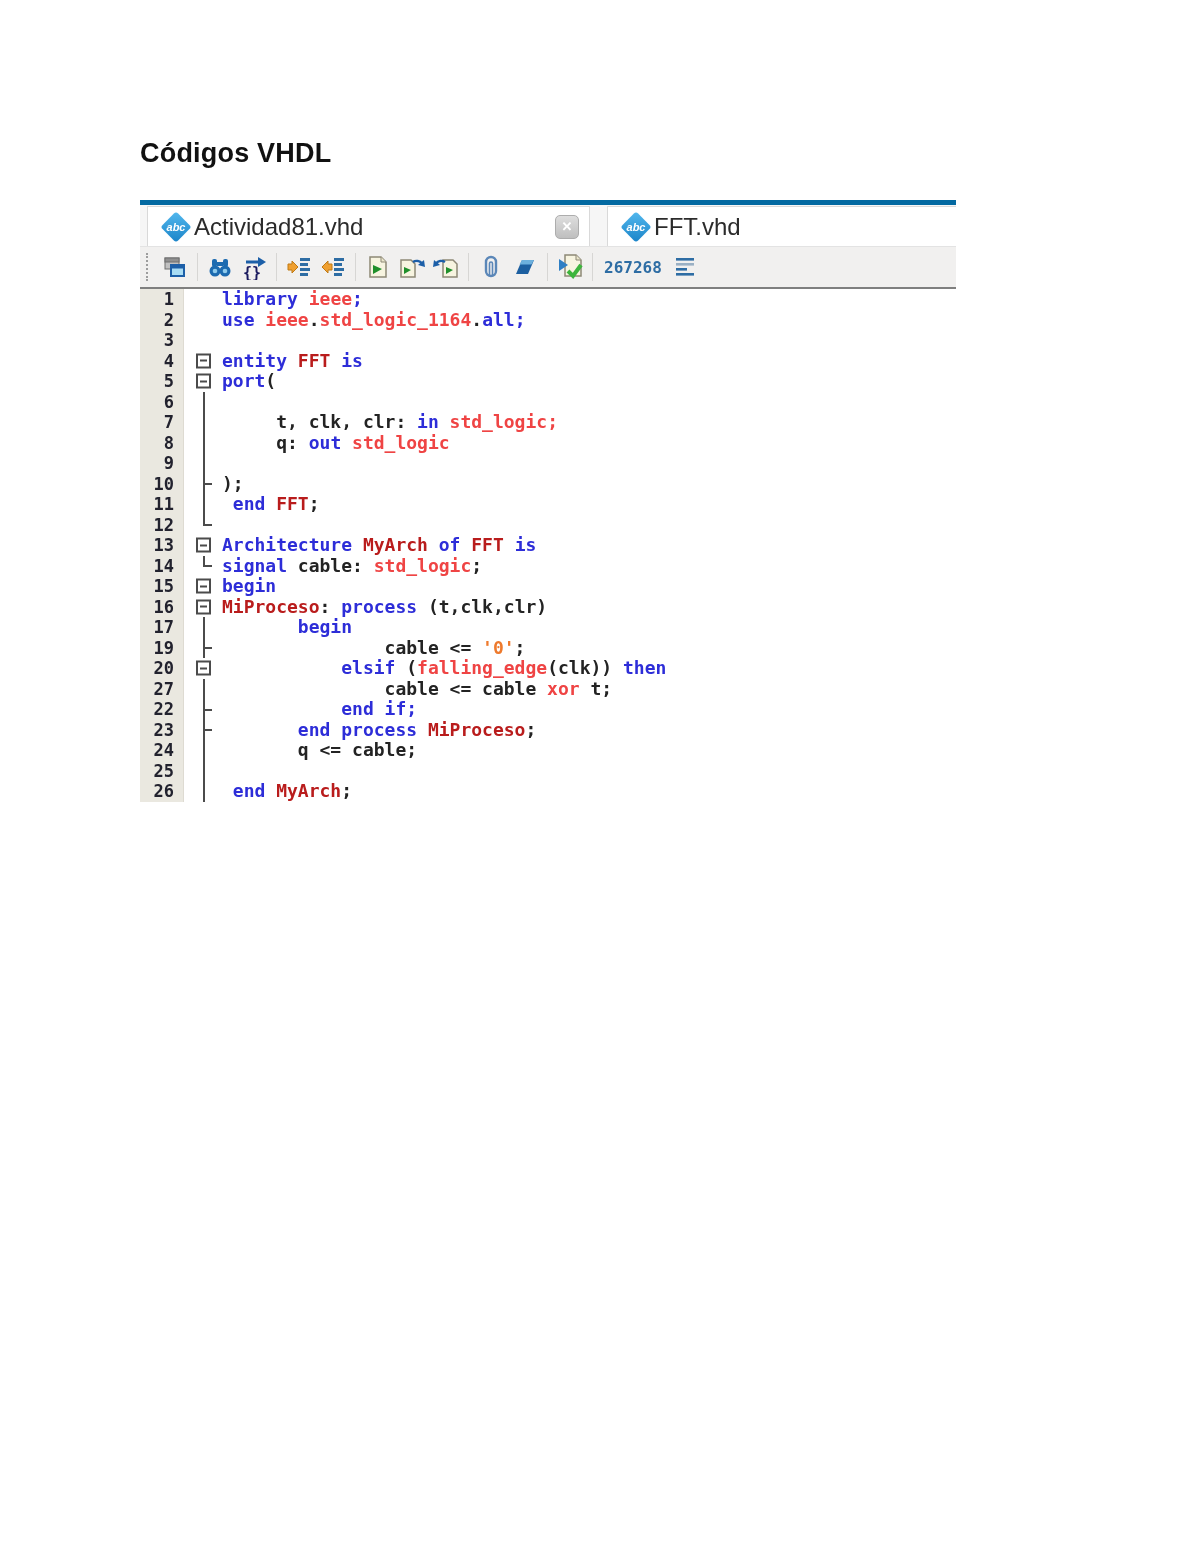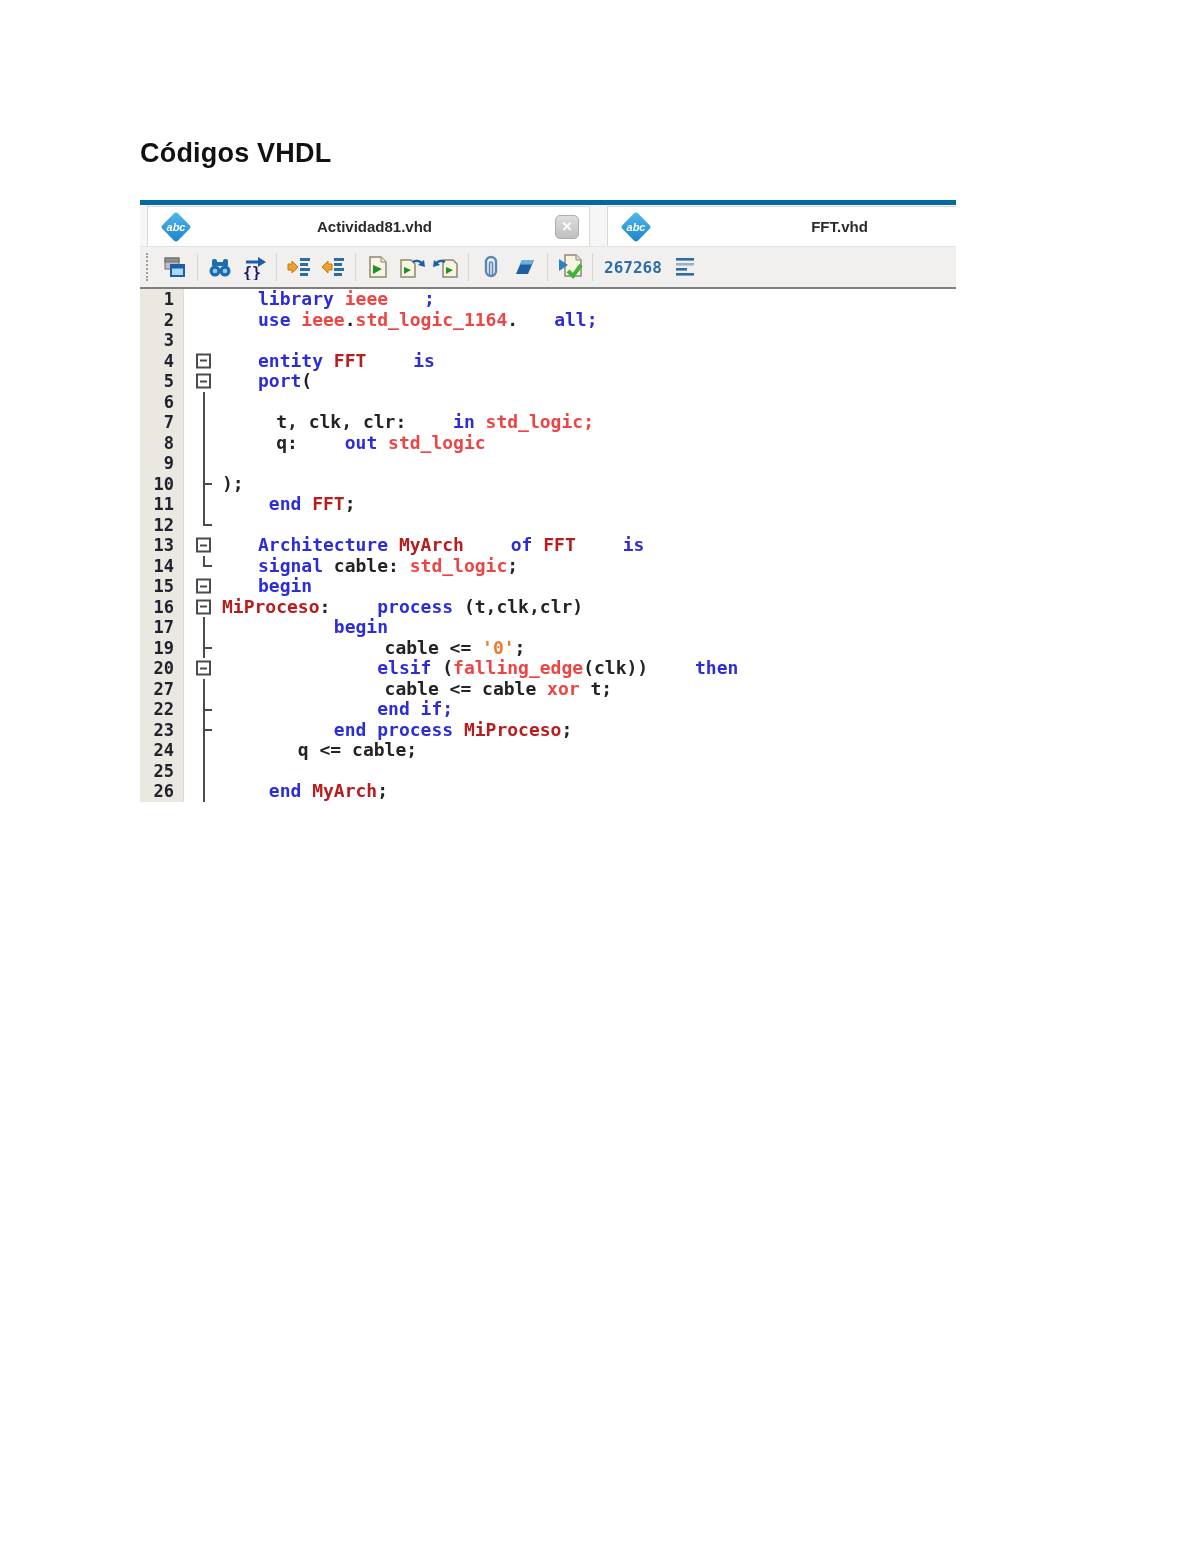--- a/index.html
+++ b/index.html
@@ -19,21 +19,21 @@
   .tabbar {
     height:46px; background:#f6f6f6; border-top:5px solid #0369a1;
     display:flex; align-items:flex-end; padding-left:7px;
   }
   .tab {
     height:40px; background:#ffffff; border:1px solid #d9d9d9; border-bottom:none;
     display:flex; align-items:center; padding:0 10px; cursor:default;
   }
   .tab.tab-1 { width:443px; }
   .tab.tab-2 { width:453px; margin-left:17px; }
-  .tab-label { flex:1; text-align:center; font-size:15px; color:#2b2b2b;font-weight:bold; }
+  .tab-label { flex:1; text-align:left; font-size:24px; color:#2b2b2b; }
   .diamond-wrap { width:36px; height:36px; position:relative; flex:0 0 36px; }
   .diamond {
     position:absolute; left:7px; top:7px; width:22px; height:22px; border-radius:3px;
     background:linear-gradient(135deg,#52b8ee 0%,#1b84c8 100%);
     transform:rotate(45deg);
   }
   .diamond-text {
     position:absolute; left:0; top:0; width:36px; height:36px;
     display:flex; align-items:center; justify-content:center;
     color:#ffffff; font-size:11px; font-weight:bold; font-style:italic;
@@ -84,21 +84,21 @@
     position:absolute; left:12px; top:50%; transform:translateY(-50%);
     width:15px; height:15px; border:2px solid #4b4b4b; background:#ffffff;
   }
   .fbox::after {
     content:""; position:absolute; left:2px; right:2px; top:50%; height:2px;
     margin-top:-1px; background:#4b4b4b;
   }
   .code {
     flex:1; white-space:pre; font-size:18px; font-weight:bold; line-height:20.5px;
   }
-  .c-kw    { color:#2d2dd8;margin-left:36px; }
+  .c-kw    { color:#2d2dd8; }
   .c-id    { color:#ef4444; }
   .c-name  { color:#b91c1c; }
   .c-plain { color:#232323; }
   .c-str   { color:#ee7a2d; }
 </style>
 </head>
 <body>
 
 <div class="page">
   <div class="heading">Códigos VHDL</div>

